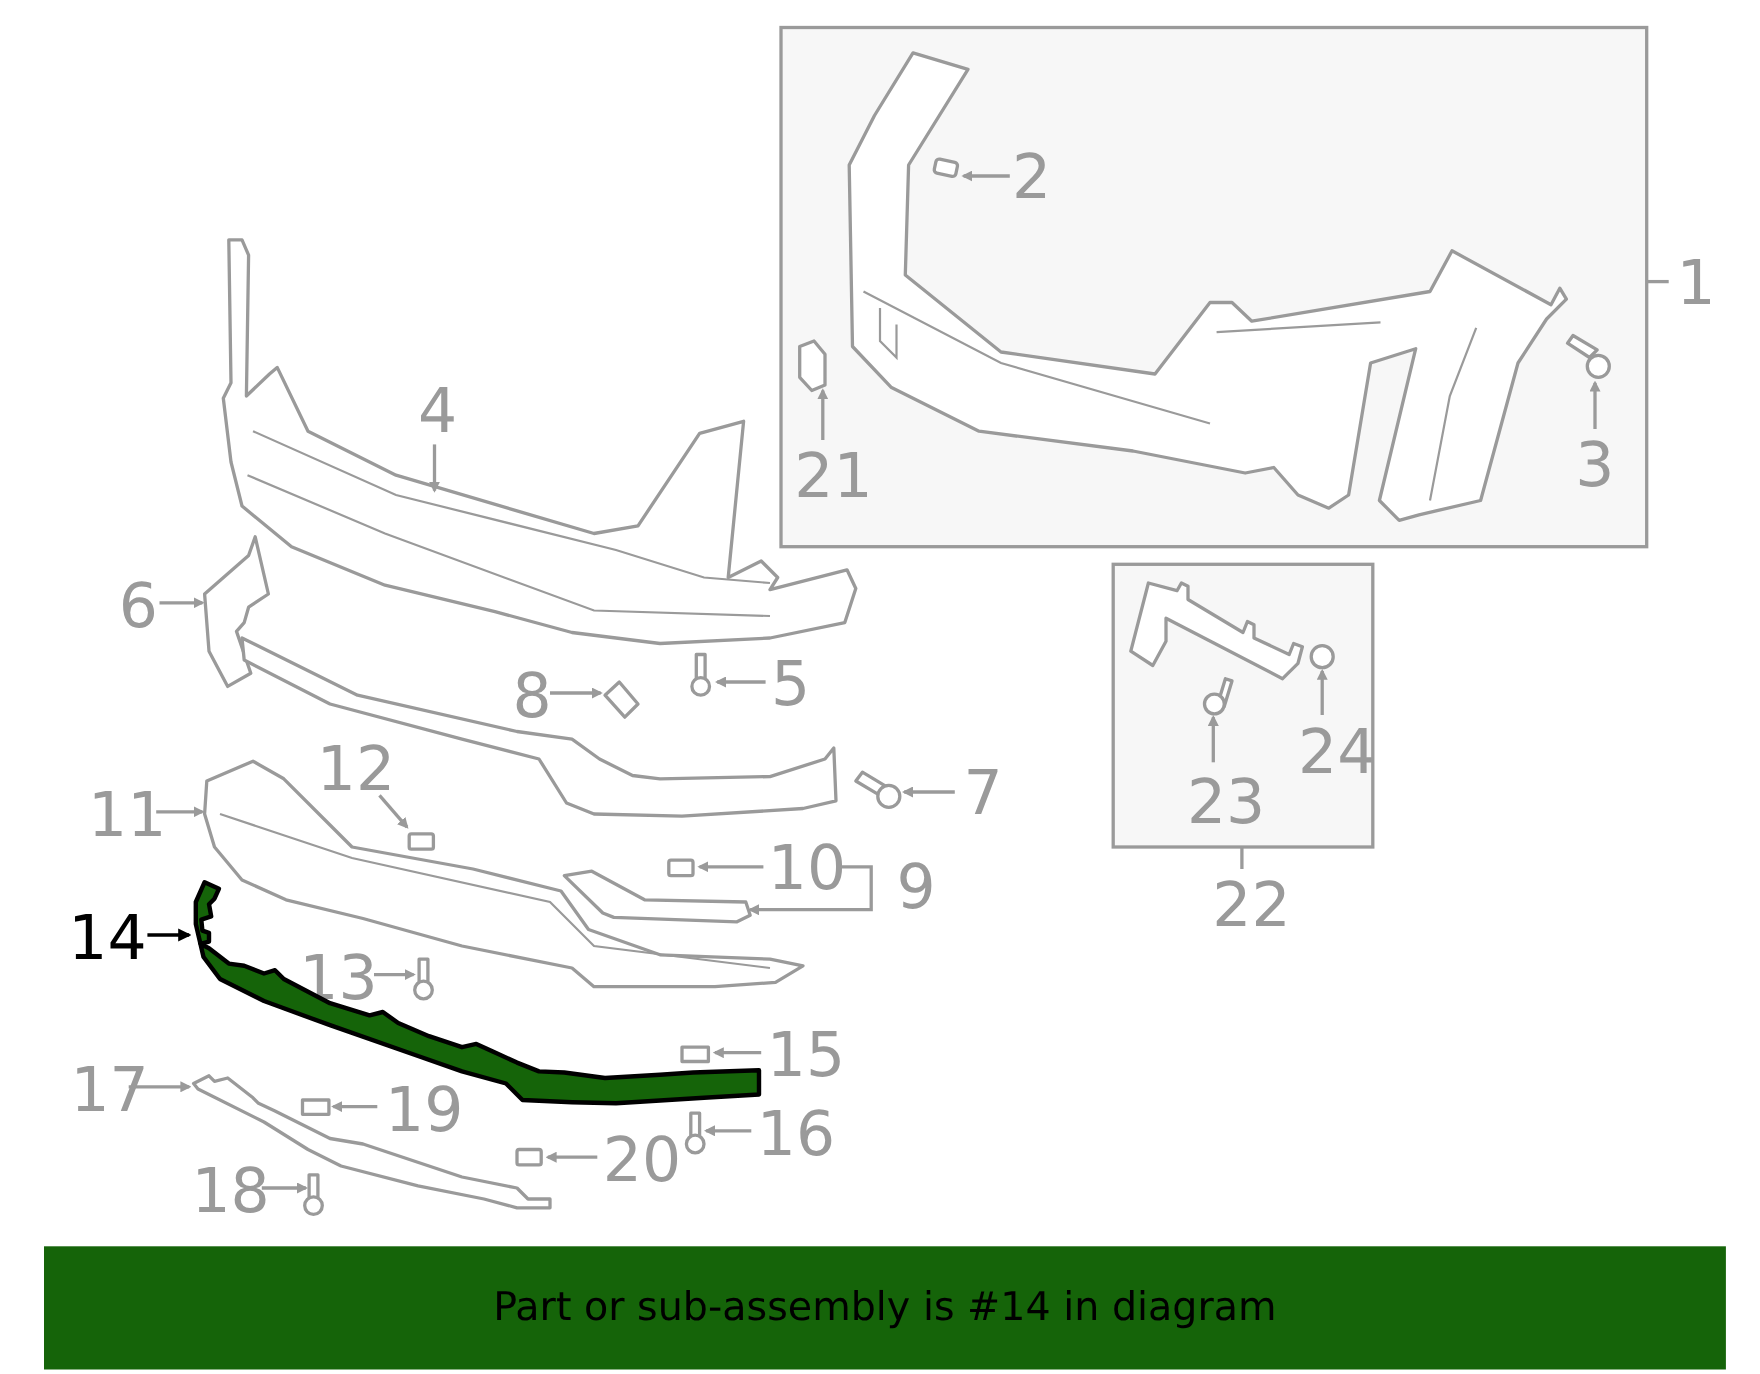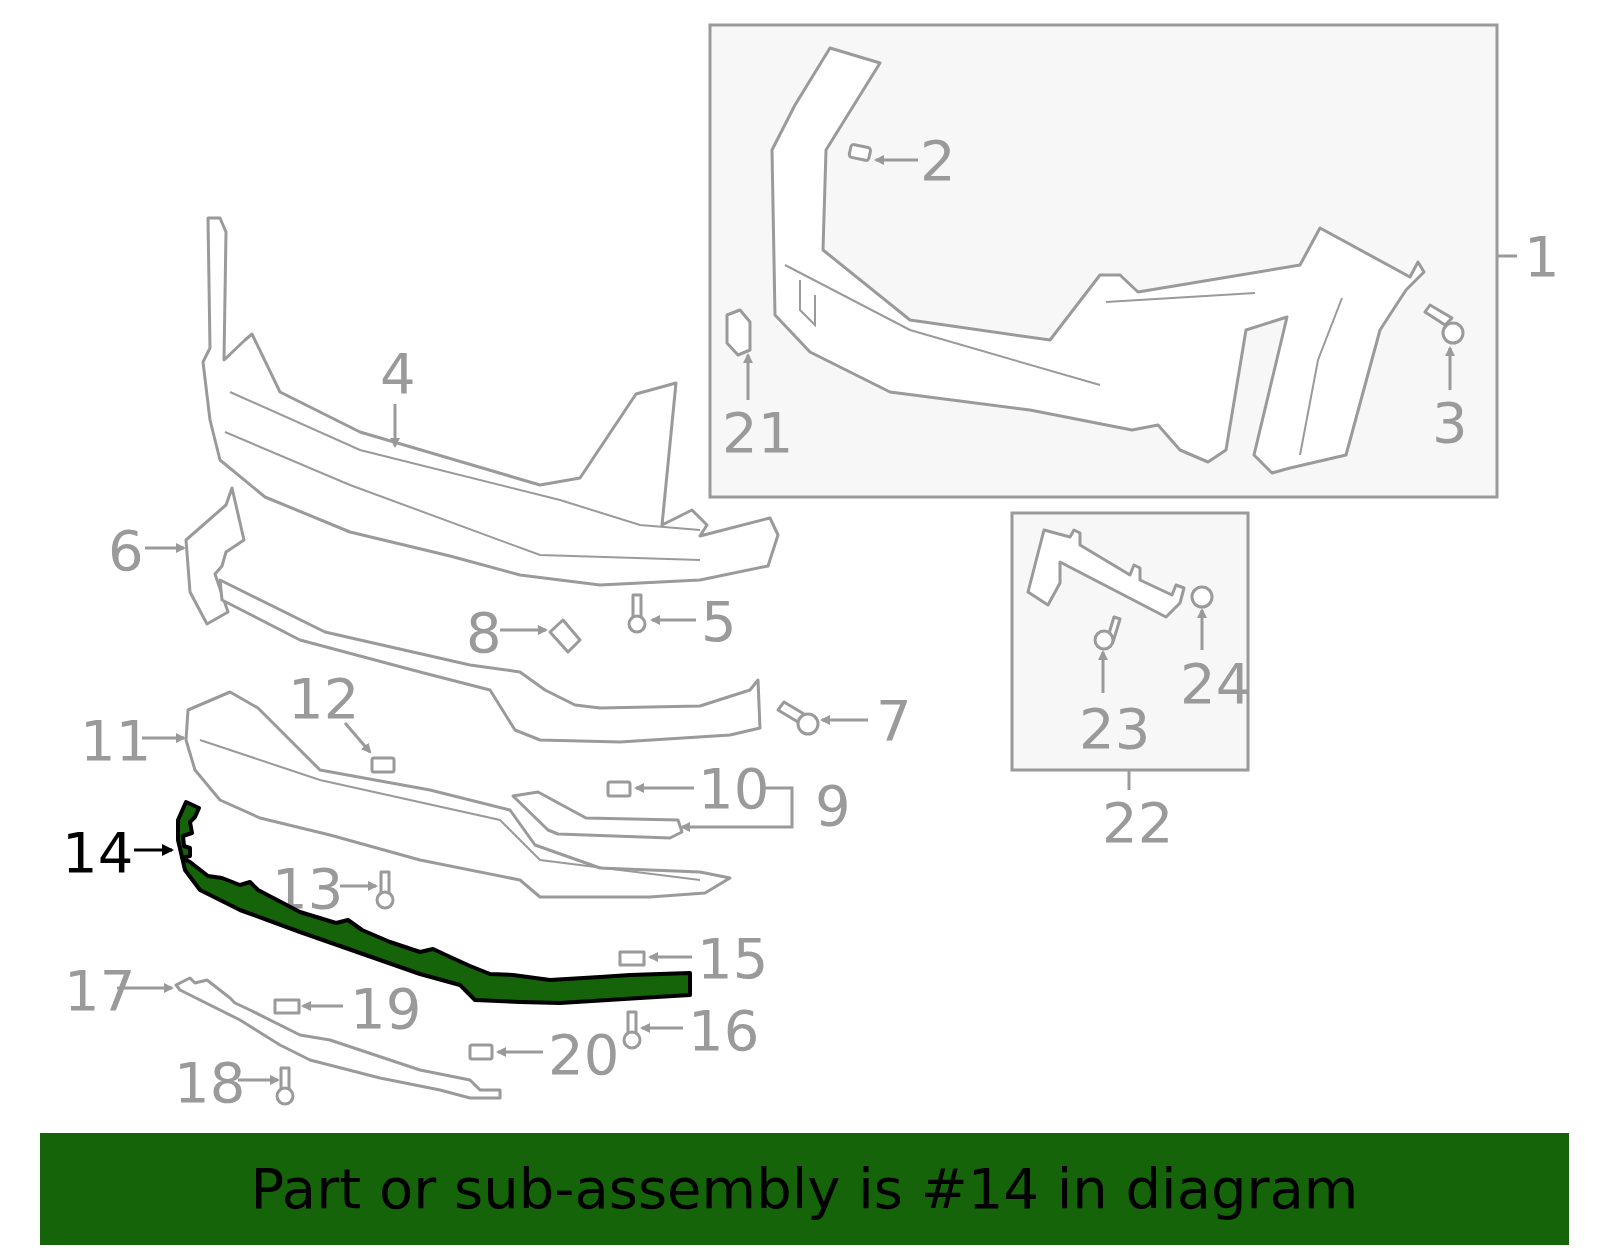--- a/index.html
+++ b/index.html
@@ -8,21 +8,21 @@
   .callout{font-family:"DejaVu Sans",sans-serif;font-size:56px;fill:#9a9a9a;}
   .callout.hl{fill:#000000;}
   .part{fill:#ffffff;stroke:#9a9a9a;stroke-width:3;stroke-linejoin:round;}
   .detail{fill:none;stroke:#9a9a9a;stroke-width:2;}
   .lead{stroke:#9a9a9a;stroke-width:3;fill:none;}
   .box{fill:#f7f7f7;stroke:#9a9a9a;stroke-width:3;}
   .hlpart{fill:#156409;stroke:#000;stroke-width:4;stroke-linejoin:round;}
   .hllead{stroke:#000;stroke-width:3;}
   #banner{position:absolute;left:40px;top:1133px;width:1529px;height:112px;background:#156409;
     display:flex;flex-direction:column;align-items:center;justify-content:center;}
-  #banner span{font-family:"DejaVu Sans",sans-serif;font-size:56px;line-height:50px;color:#000;}
+  #banner span{font-family:"DejaVu Sans",sans-serif;font-size:36px;line-height:50px;color:#000;}
 </style>
 </head>
 <body>
 
 <svg id="diagram" viewBox="0 0 1600 1249" xmlns="http://www.w3.org/2000/svg">
   <defs>
     <marker id="ah" markerWidth="10" markerHeight="10" refX="8" refY="5" orient="auto" markerUnits="userSpaceOnUse">
       <path d="M0,0 L10,5 L0,10 z" fill="#9a9a9a"></path>
     </marker>
     <marker id="ahk" markerWidth="12" markerHeight="12" refX="10" refY="6" orient="auto" markerUnits="userSpaceOnUse">

